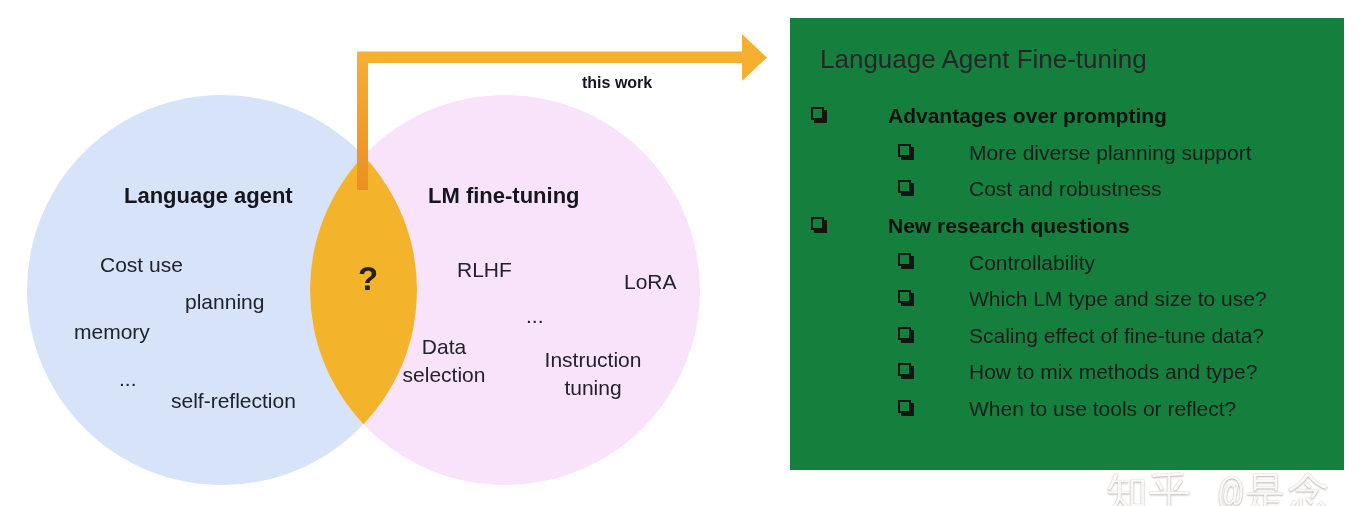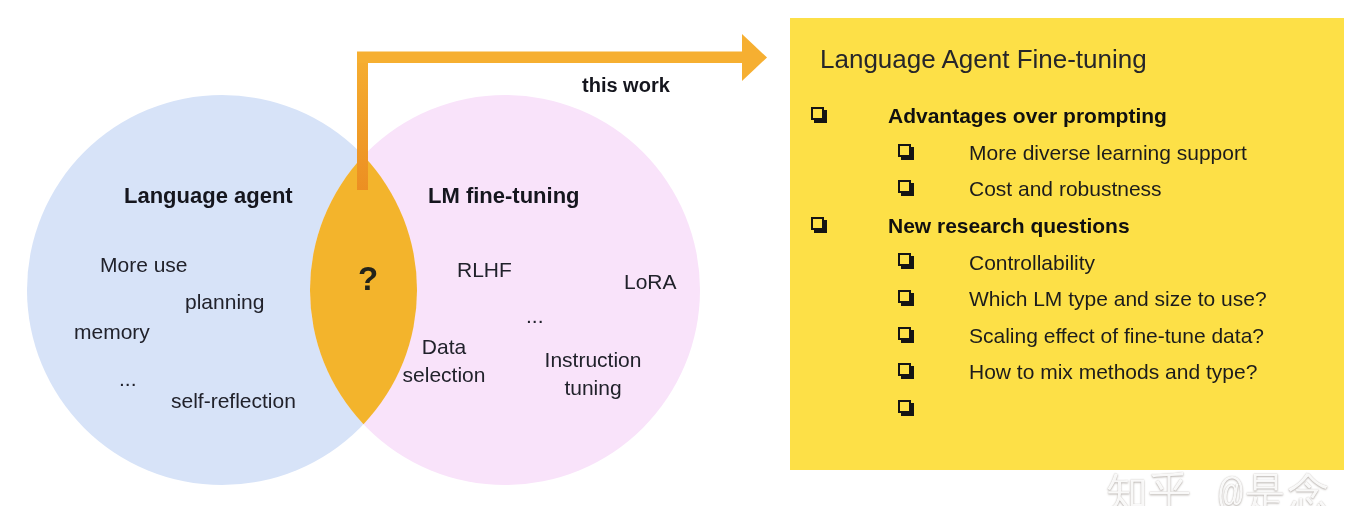--- a/index.html
+++ b/index.html
@@ -13,24 +13,24 @@
 
   .decor{position:absolute;left:0;top:0;width:1364px;height:506px;pointer-events:none;}
 
   .vlabel{position:absolute;white-space:nowrap;font-size:21px;color:#21222b;line-height:1.2;text-align:right;}
   .vlabel.b{font-weight:700;font-size:22px;color:#15161e;}
   .vlabel.center{white-space:normal;text-align:center;}
 
   .qmark{position:absolute;left:353px;top:260px;width:30px;text-align:center;
          font-size:33px;font-weight:700;color:#23231a;}
 
-  .thiswork{position:absolute;left:582px;top:74px;font-size:20px;font-weight:700;color:#15161e;}
+  .thiswork{position:absolute;left:582px;top:74px;font-size:16px;font-weight:700;color:#15161e;}
 
   
-  .panel{position:absolute;left:790px;top:18px;width:554px;height:452px;background:#fde047;}
+  .panel{position:absolute;left:790px;top:18px;width:554px;height:452px;background:#15803d;}
   .panel-title{position:absolute;left:30px;top:26px;font-size:26px;color:#26262a;white-space:nowrap;}
   .rows{position:absolute;left:0;top:80px;width:641px;padding-left:18px;}
   .row{position:relative;height:36.6px;}
   .cbx{position:absolute;top:9px;width:9px;height:9px;border:2px solid #141414;
        background:transparent;box-shadow:3px 3px 0 0 #141414;}
   .row-text{position:absolute;top:50%;transform:translateY(-50%);white-space:nowrap;
             font-size:21px;color:#1c1c1c;}
   .row.lvl1 .cbx{left:3px;}
   .row.lvl1 .row-text{left:80px;font-weight:700;color:#101010;}
   .row.lvl2 .cbx{left:90px;}
@@ -57,21 +57,21 @@
         <stop offset="1" stop-color="#ec8f22"></stop>
       </linearGradient>
     </defs>
     <path d="M 363.5 155.8 A 195 195 0 0 1 363.5 424.2 A 195 195 0 0 1 363.5 155.8 Z" fill="#f3b42c"></path>
     <rect x="357" y="52" width="11" height="138" fill="url(#vgrad)"></rect>
     <rect x="357" y="51.5" width="386" height="11.5" fill="#f6af31"></rect>
     <polygon points="742,34 767,57.5 742,81" fill="#f6af31"></polygon>
   </svg>
 
   <div class="vlabel b" style="left:124px;top:183px">Language agent</div>
-  <div class="vlabel" style="left:100px;top:252px">More use</div>
+  <div class="vlabel" style="left:100px;top:252px">Cost use</div>
   <div class="vlabel" style="left:185px;top:289px">planning</div>
   <div class="vlabel" style="left:74px;top:319px">memory</div>
   <div class="vlabel" style="left:119px;top:366px">...</div>
   <div class="vlabel b" style="left:428px;top:183px">LM fine-tuning</div>
 
   <div class="vlabel" style="left:171px;top:388px">self-reflection</div>
   <div class="vlabel" style="left:457px;top:257px">RLHF</div>
   <div class="vlabel" style="left:624px;top:269px">LoRA</div>
   <div class="vlabel" style="left:526px;top:303px">...</div>
   <div class="vlabel center" style="left:536px;top:346px;width:114px;line-height:1.35">Instruction tuning</div>
@@ -84,21 +84,21 @@
   <div class="panel">
     <div class="panel-title">Language Agent Fine-tuning</div>
     <div class="rows">
 
       <div class="row lvl1">
         <span class="cbx"></span>
         <span class="row-text">Advantages over prompting</span>
       </div>
       <div class="row lvl2">
         <span class="cbx"></span>
-        <span class="row-text">More diverse learning support</span>
+        <span class="row-text">More diverse planning support</span>
       </div>
       <div class="row lvl2">
         <span class="cbx"></span>
         <span class="row-text">Cost and robustness</span>
       </div>
       <div class="row lvl1">
         <span class="cbx"></span>
         <span class="row-text">New research questions</span>
       </div>
       <div class="row lvl2">
@@ -112,20 +112,21 @@
       <div class="row lvl2">
         <span class="cbx"></span>
         <span class="row-text">Scaling effect of fine-tune data?</span>
       </div>
       <div class="row lvl2">
         <span class="cbx"></span>
         <span class="row-text">How to mix methods and type?</span>
       </div>
       <div class="row lvl2">
         <span class="cbx"></span>
+        <span class="row-text">When to use tools or reflect?</span>
       </div>
 
     </div>
   </div>
 
   <div class="watermark">知乎 @是念</div>
 
 </div>
 
 </body></html>

